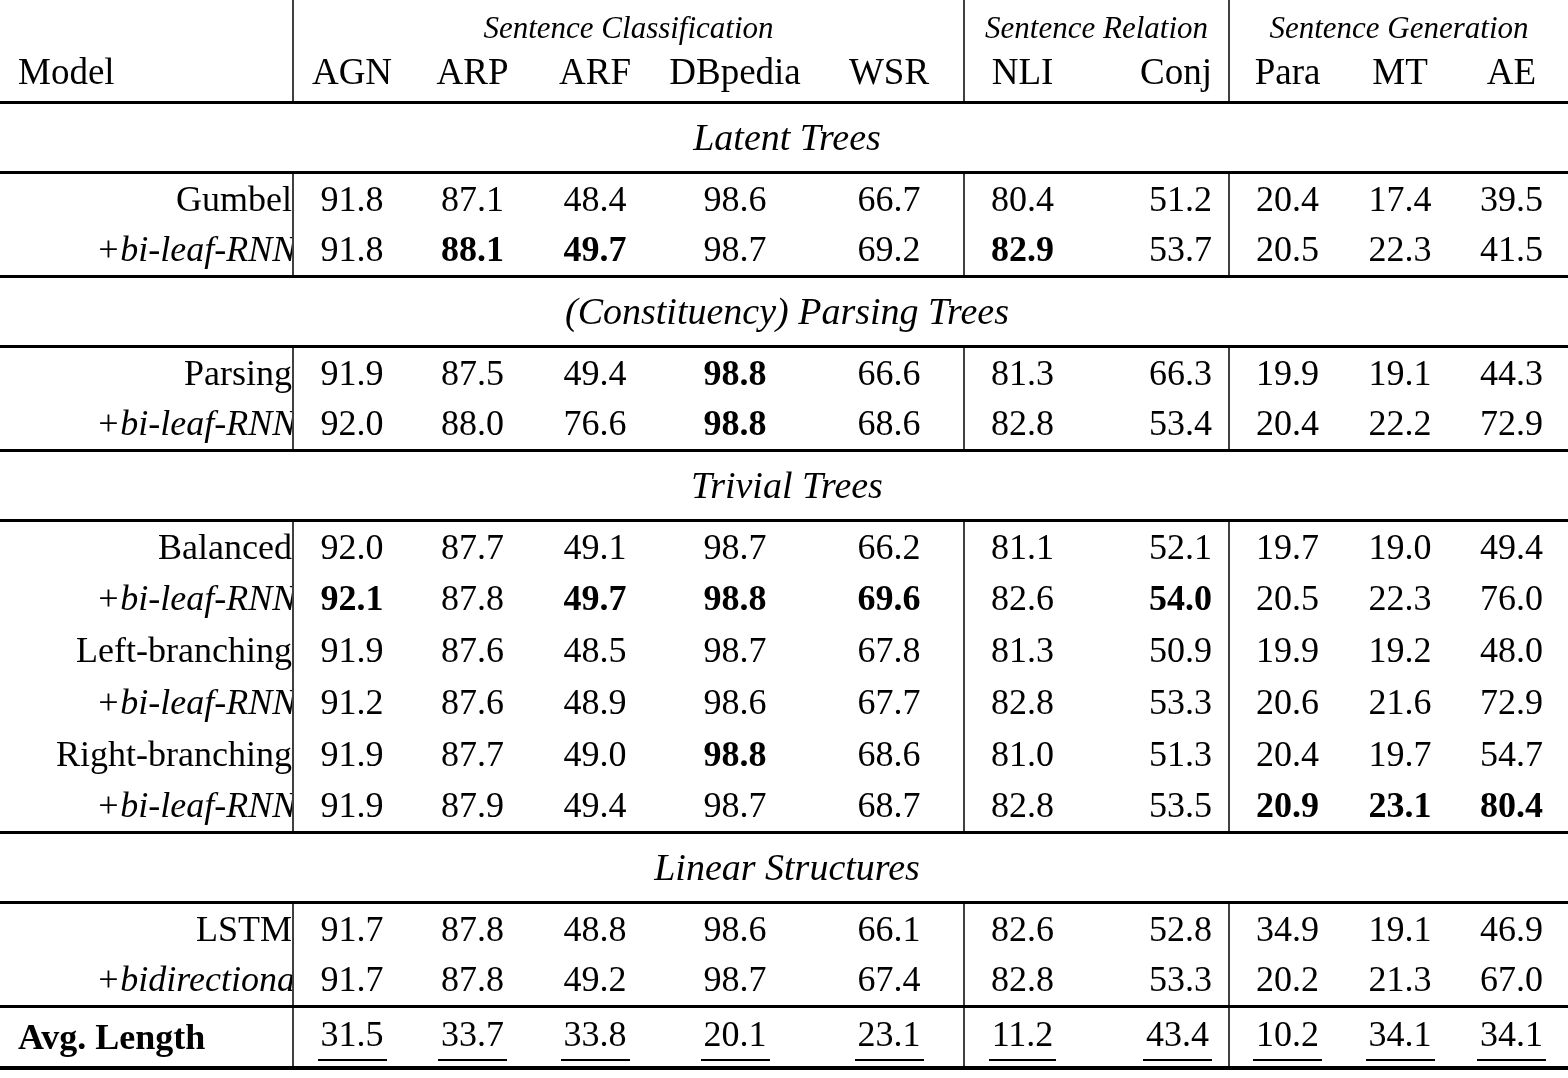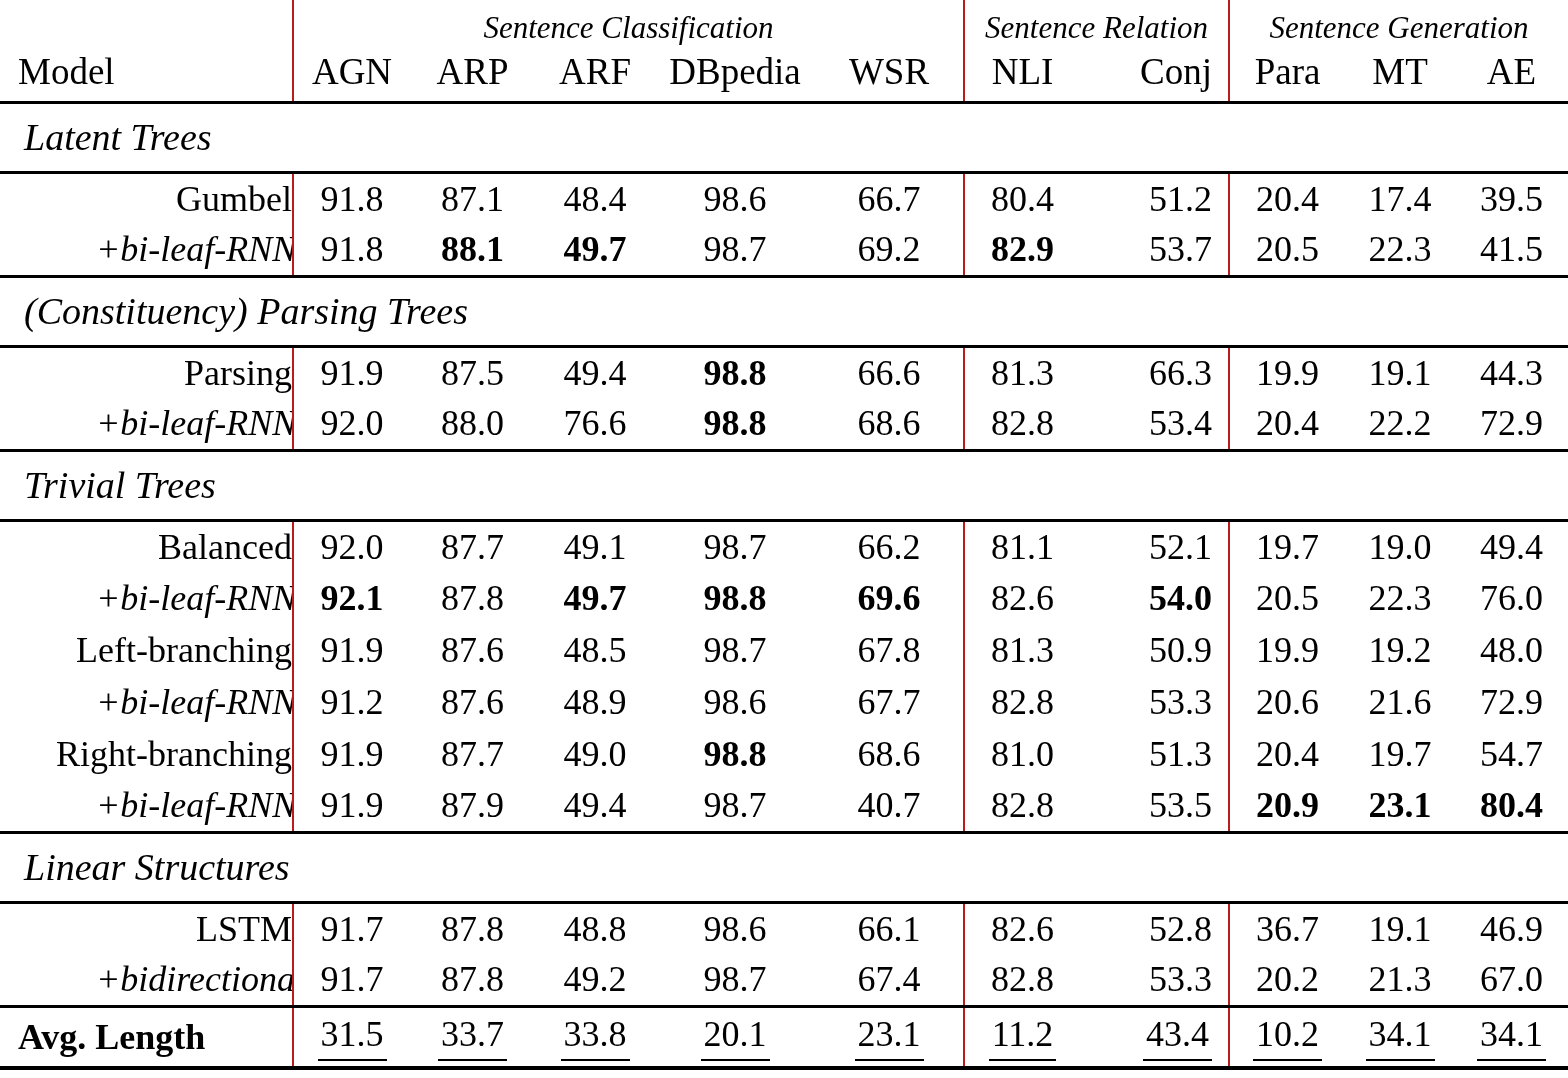--- a/index.html
+++ b/index.html
@@ -17,26 +17,26 @@
   }
   td, th { font-weight: normal; vertical-align: middle; overflow: hidden; white-space: nowrap; }
 
   
   tr.group-row th { height: 50px; font-style: italic; font-size: 31px; text-align: center; vertical-align: middle; padding-top: 6px; }
   tr.colhead-row th { height: 52px; font-weight: normal; font-size: 37px; text-align: center; vertical-align: top; }
   tr.colhead-row th.model-col { text-align: left; padding-left: 18px; }
   thead { border-bottom: 3px solid #000; }
 
   
-  .vl { border-left: 2px solid #b91c1c; }
+  .vl { border-left: 2px solid #404040; }
 
   
   tr.section-row td {
     height: 70px; font-style: italic; font-size: 38px;
-    text-align: left; padding-left: 24px;
+    text-align: center; padding-left: 6px;
     border-top: 3px solid #000; border-bottom: 3px solid #000;
   }
 
   
   tr.data-row td { height: 52px; font-size: 36px; text-align: center; }
   tr.data-row td.model-cell { text-align: right; padding-left: 18px; }
   tr.data-row td.model-cell.indent { padding-left: 96px; font-style: italic; }
   td.c7, th.c7 { text-align: right !important; padding-right: 16px; }
   td.b { font-weight: bold; }
 
@@ -215,40 +215,40 @@
         <td class="c8 vl">20.4</td>
         <td class="c9">19.7</td>
         <td class="c10">54.7</td>
       </tr>
       <tr class="data-row">
     <td class="model-cell indent">+bi-leaf-RNN</td>
   <td class="c1 vl">91.9</td>
         <td class="c2">87.9</td>
         <td class="c3">49.4</td>
         <td class="c4">98.7</td>
-        <td class="c5">40.7</td>
+        <td class="c5">68.7</td>
         <td class="c6 vl">82.8</td>
         <td class="c7">53.5</td>
         <td class="c8 vl b">20.9</td>
         <td class="c9 b">23.1</td>
         <td class="c10 b">80.4</td>
       </tr>
       <tr class="section-row">
     <td colspan="11">Linear Structures</td>
   </tr>
       <tr class="data-row">
     <td class="model-cell">LSTM</td>
   <td class="c1 vl">91.7</td>
         <td class="c2">87.8</td>
         <td class="c3">48.8</td>
         <td class="c4">98.6</td>
         <td class="c5">66.1</td>
         <td class="c6 vl">82.6</td>
         <td class="c7">52.8</td>
-        <td class="c8 vl">36.7</td>
+        <td class="c8 vl">34.9</td>
         <td class="c9">19.1</td>
         <td class="c10">46.9</td>
       </tr>
       <tr class="data-row">
     <td class="model-cell indent">+bidirectional</td>
   <td class="c1 vl">91.7</td>
         <td class="c2">87.8</td>
         <td class="c3">49.2</td>
         <td class="c4">98.7</td>
         <td class="c5">67.4</td>

